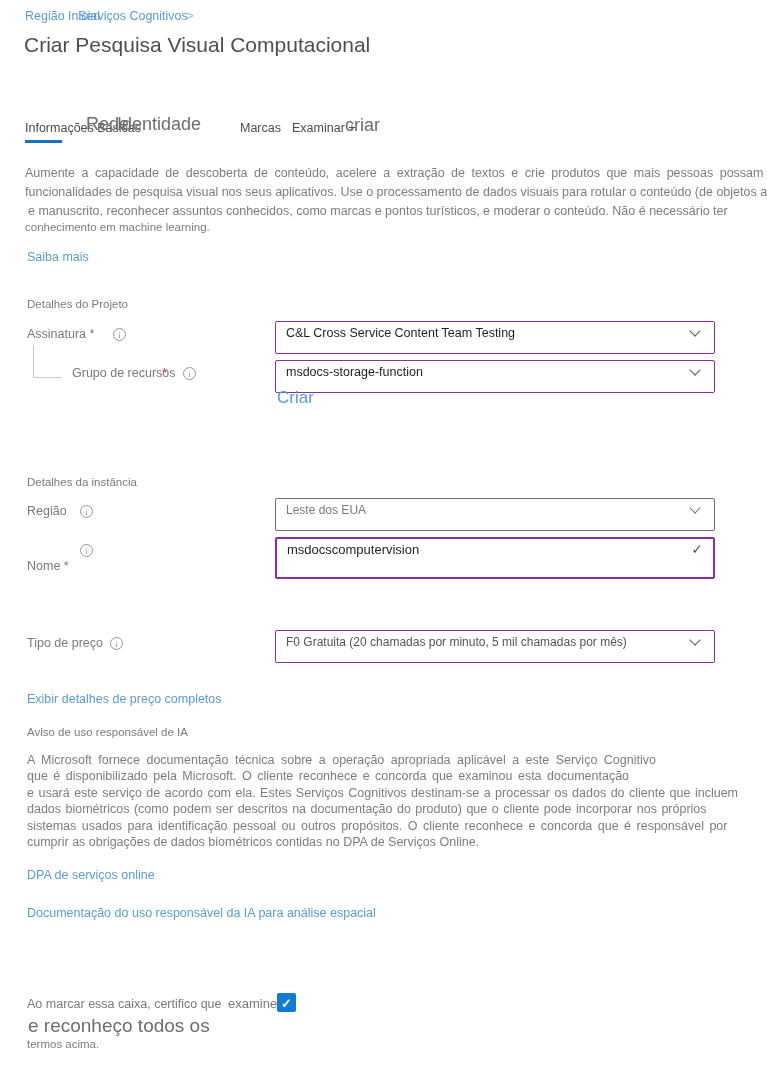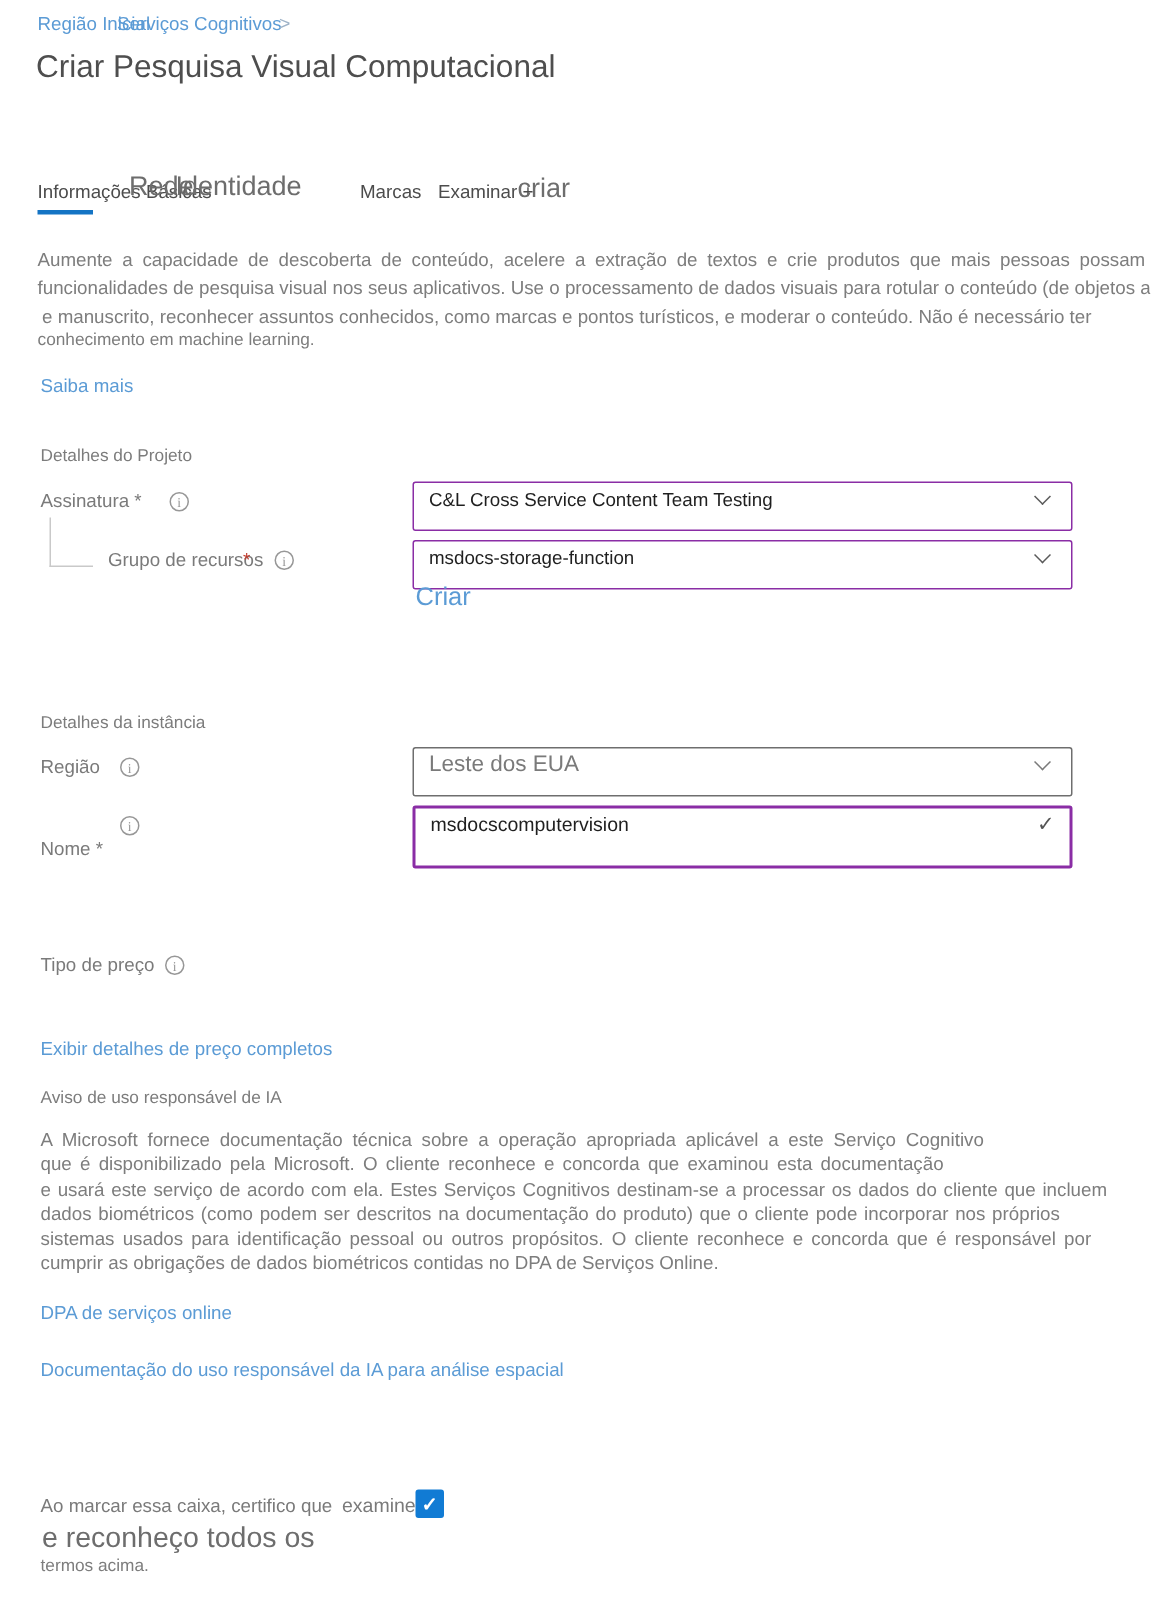--- a/index.html
+++ b/index.html
@@ -45,21 +45,21 @@
   .field {
     width:440px; height:33px; background:#fff; border-radius:2px; cursor:pointer;
   }
   .field-purple { border:1px solid #8a2da5; }
   .field-gray   { border:1px solid #6e6e6e; }
   .field-name   { border:2px solid #8a2da5; height:42px; }
   .field-text {
     position:absolute; left:10px; top:0; line-height:22px;
     font-size:12.5px; color:#1f1f1f; white-space:nowrap; max-width:400px; overflow:hidden;
   }
-  .field-text-gray { font-size:15px; color:#7a7a7a; }
+  .field-text-gray { font-size:12px; color:#7a7a7a; }
   .field-text-mid  { font-size:12px; color:#555; }
   .chev {
     position:absolute; right:15px; top:5px; width:8px; height:8px;
     border-right:1.6px solid #5a5a5a; border-bottom:1.6px solid #5a5a5a;
     transform:rotate(45deg);
   }
   .chev-gray { border-color:#7a7a7a; }
   .valid-check { position:absolute; right:10px; top:2px; color:#555; font-size:14px; }
   .valid-check::after { content:"\2713"; }
 
@@ -134,20 +134,24 @@
 
   <span class="abs field-label" style="left:27px; top:543px;margin-top:16px;">Nome *</span>
   <span class="abs info" style="left:80px; top:544px;"></span>
   <div class="abs field field-name" style="left:275px; top:537px;">
     <span class="field-text" style="font-size:13px;">msdocscomputervision</span>
     <span class="valid-check"></span>
   </div>
 
   <span class="abs field-label" style="left:27px; top:636px;">Tipo de preço</span>
   <span class="abs info" style="left:110px; top:637px;"></span>
+  <div class="abs field field-purple" style="left:275px; top:630px;">
+    <span class="field-text field-text-mid">F0 Gratuita (20 chamadas por minuto, 5 mil chamadas por mês)</span>
+    <span class="chev"></span>
+  </div>
 
   <a class="abs link" style="left:27px; top:672px;margin-top:20px;">Exibir detalhes de preço completos</a>
 
   <div class="abs section-heading" style="left:27px; top:726px;">Aviso de uso responsável de IA</div>
 
   <div class="abs body-line ws3" style="left:27px; top:753px;">A Microsoft fornece documentação técnica sobre a operação apropriada aplicável a este Serviço Cognitivo</div>
   <div class="abs body-line ws2" style="left:27px; top:769px;">que é disponibilizado pela Microsoft. O cliente reconhece e concorda que examinou esta documentação</div>
   <div class="abs body-line ws1" style="left:27px; top:786px;">e usará este serviço de acordo com ela. Estes Serviços Cognitivos destinam-se a processar os dados do cliente que incluem</div>
   <div class="abs body-line ws1" style="left:27px; top:802px;">dados biométricos (como podem ser descritos na documentação do produto) que o cliente pode incorporar nos próprios</div>
   <div class="abs body-line ws2" style="left:27px; top:819px;">sistemas usados para identificação pessoal ou outros propósitos. O cliente reconhece e concorda que é responsável por</div>

